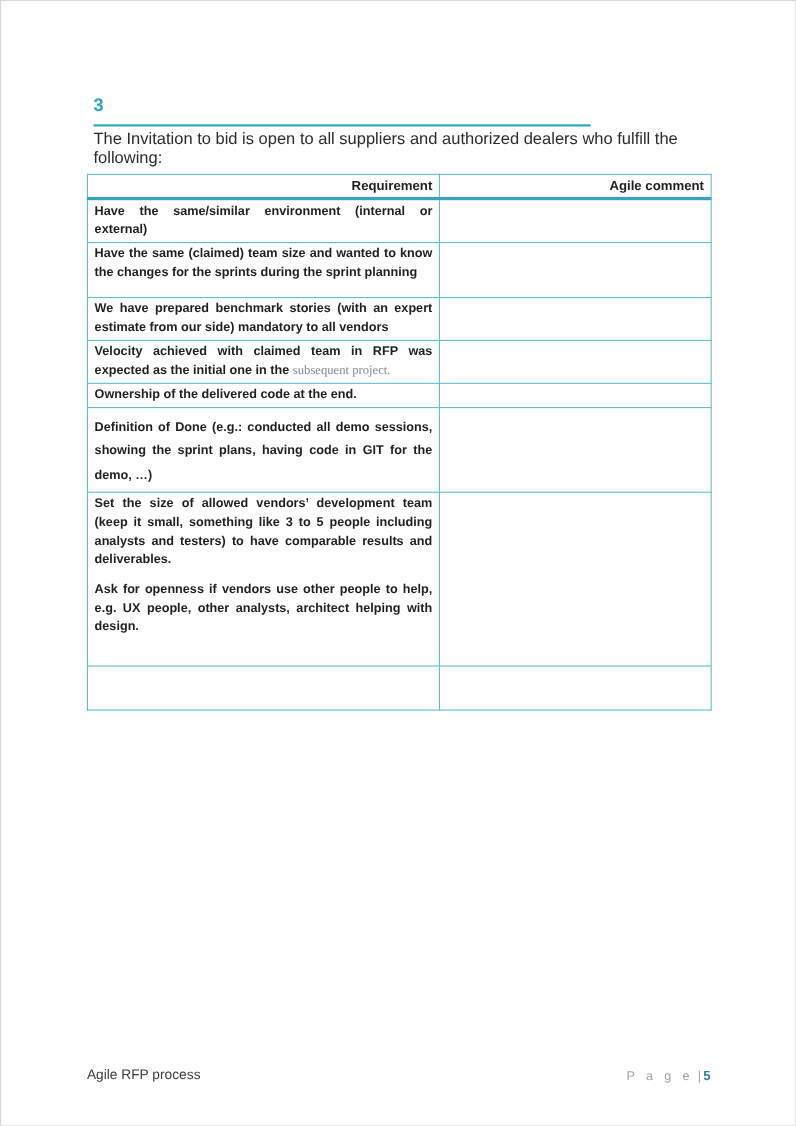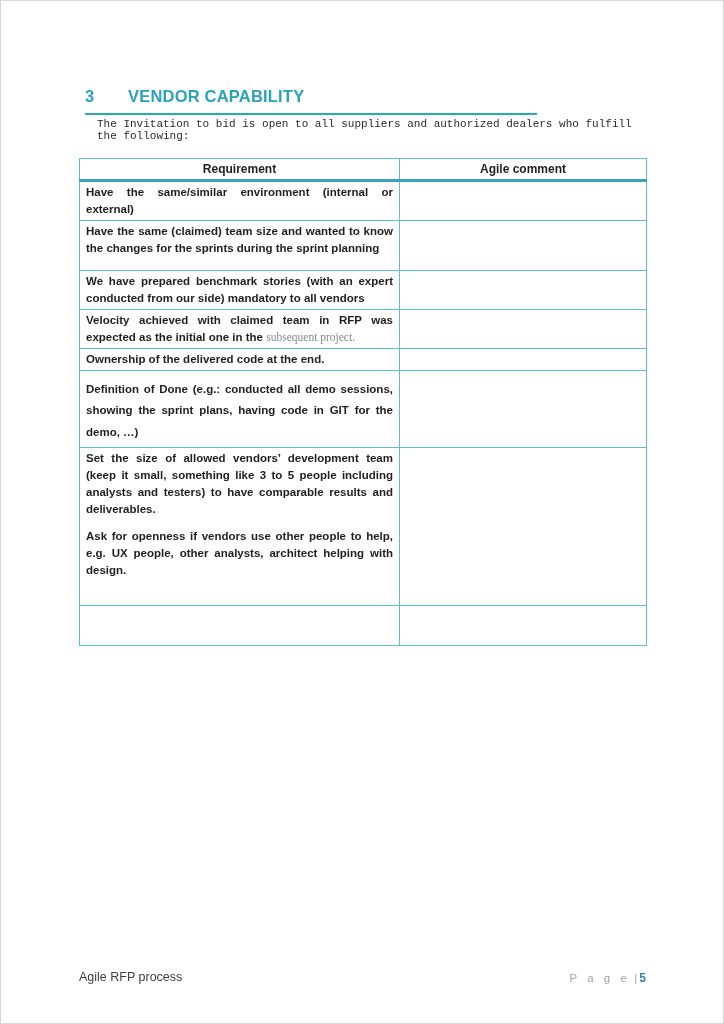--- a/index.html
+++ b/index.html
@@ -30,46 +30,45 @@
     font-weight: bold;
     font-size: 16.5px;
     letter-spacing: 0.2px;
   }
   .heading .num { width: 43px; }
 
   
   .intro {
     position: absolute;
     top: 117px;
-    left: 96px;
+    left: 84px;
     width: 560px;
-    font-size: 11px;
+    font-size: 15px;
     color: #2b2b2b;
-    font-family: Liberation Mono, monospace;
   }
 
   
   table.req-table {
     position: absolute;
     top: 157px;
     left: 78px;
     width: 567px;
     border-collapse: collapse;
     table-layout: fixed;
   }
   .req-table col.c1 { width: 320px; }
   .req-table col.c2 { width: 247px; }
   .req-table th, .req-table td {
     border: 1.5px solid #5ebfd3;
     vertical-align: top;
     padding: 2px 6px;
   }
   .req-table thead th {
     height: 22px;
-    text-align: center;
+    text-align: right;
     vertical-align: middle;
     font-size: 12px;
     font-weight: bold;
     color: #1f1f1f;
     border-bottom: 3px solid #3aa2bd;
   }
   .req-table td.req {
     font-size: 11.5px;
     font-weight: bold;
     color: #1f1f1f;
@@ -120,21 +119,20 @@
   .footer .page-field .pg-sep { margin: 0 2px 0 4px; color: #a3a3a3; }
   .footer .page-field .pg-num { color: #31849b; font-weight: bold; font-size: 12px; }
 </style>
 </head>
 <body>
 
 <div class="page">
 
   <div class="heading">
     <span class="num">3</span>
-    <span class="title">VENDOR CAPABILITY</span>
   </div>
 
   <p class="intro">The Invitation to bid is open to all suppliers and authorized dealers who fulfill the following:</p>
 
   <table class="req-table">
     <colgroup>
         <col class="c1">
         <col class="c2">
       </colgroup>
     <thead>
@@ -146,21 +144,21 @@
     <tbody>
       <tr class="r1">
         <td class="req">Have the same/similar environment (internal or external)</td>
         <td class="cmt"></td>
       </tr>
       <tr class="r2">
         <td class="req">Have the same (claimed) team size and wanted to know the changes for the sprints during the sprint planning</td>
         <td class="cmt"></td>
       </tr>
       <tr class="r3">
-        <td class="req">We have prepared benchmark stories (with an expert conducted from our side) mandatory to all vendors</td>
+        <td class="req">We have prepared benchmark stories (with an expert estimate from our side) mandatory to all vendors</td>
         <td class="cmt"></td>
       </tr>
       <tr class="r4">
         <td class="req"><span>Velocity achieved with claimed team in RFP was expected as the initial one in the </span><span class="muted">subsequent project.</span></td>
         <td class="cmt"></td>
       </tr>
       <tr class="r5">
         <td class="req">Ownership of the delivered code at the end.</td>
         <td class="cmt"></td>
       </tr>

